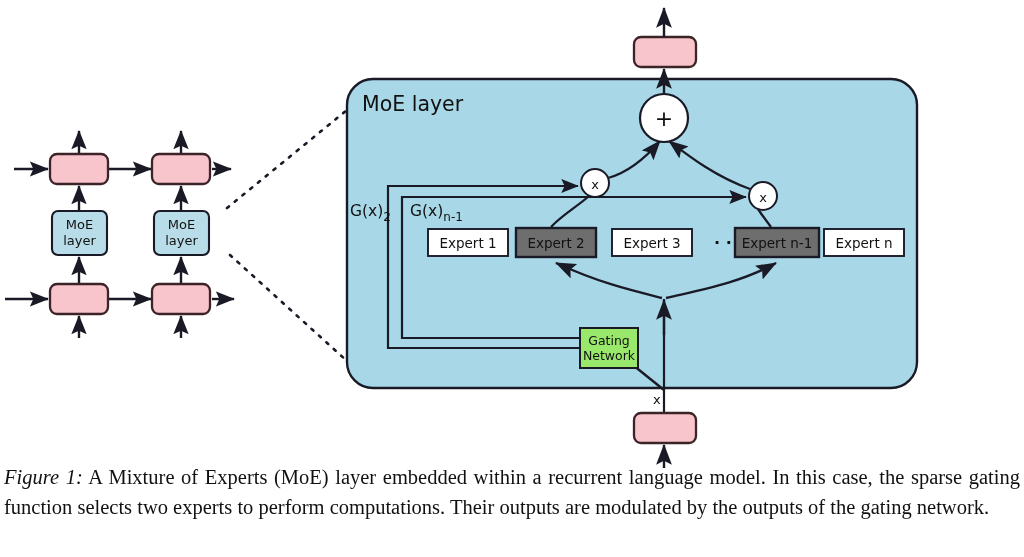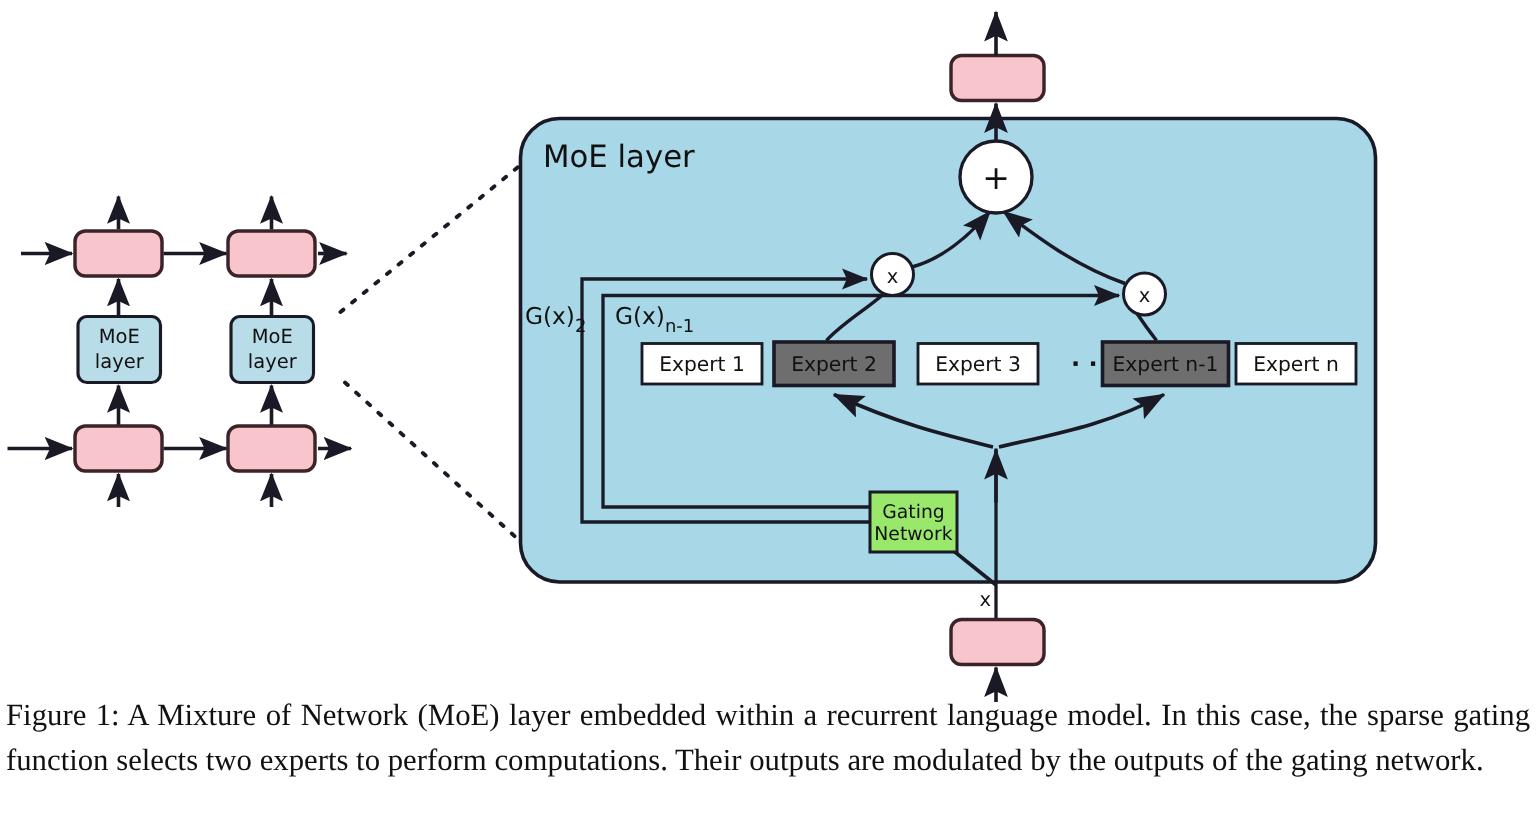--- a/index.html
+++ b/index.html
@@ -9,21 +9,21 @@
     font-family:"DejaVu Sans","Liberation Sans",sans-serif;
   }
   #figure-root{position:absolute;left:0;top:0;width:1024px;height:557px;}
   svg#fig{position:absolute;left:0;top:0;width:1024px;height:470px;display:block;}
   .cap{
     position:absolute;left:4px;top:463px;width:1016px;
     font-family:"Liberation Serif","DejaVu Serif",serif;
     font-size:20.5px;line-height:29.5px;color:#111111;
     text-align:justify;text-justify:inter-word;
   }
-  .cap .lead{font-weight:400;}
+  .cap .lead{font-weight:400;font-style:italic;}
   text{font-family:"DejaVu Sans","Liberation Sans",sans-serif;fill:#111111;}
 </style>
 </head>
 <body>
 
 <div id="figure-root">
 
   <svg id="fig" viewBox="0 0 1024 470">
     <defs>
       <marker id="arrow" markerWidth="9" markerHeight="9" refX="7.6" refY="3.2" orient="auto" markerUnits="strokeWidth">
@@ -157,16 +157,16 @@
     <rect x="634" y="37" width="62" height="30" rx="7" ry="7" fill="#f9c5cd" stroke="#3b2328" stroke-width="2.3"></rect>
     <line x1="664" y1="37" x2="664" y2="8" stroke="#1a1a26" stroke-width="2.4" marker-end="url(#arrowS)"></line>
 
     <rect x="634" y="413" width="62" height="30" rx="7" ry="7" fill="#f9c5cd" stroke="#3b2328" stroke-width="2.3"></rect>
     <line x1="664" y1="468" x2="664" y2="445" stroke="#1a1a26" stroke-width="2.4" marker-end="url(#arrowS)"></line>
 
     <text x="653" y="404" font-size="13">x</text>
   </svg>
 
   <div class="cap">
-    <span class="lead">Figure 1:</span><span> A Mixture of Network (MoE) layer embedded within a recurrent language model. In this case, the sparse gating function selects two experts to perform computations. Their outputs are modulated by the outputs of the gating network.</span>
+    <span class="lead">Figure 1:</span><span> A Mixture of Experts (MoE) layer embedded within a recurrent language model. In this case, the sparse gating function selects two experts to perform computations. Their outputs are modulated by the outputs of the gating network.</span>
   </div>
 
 </div>
 
 </body></html>

